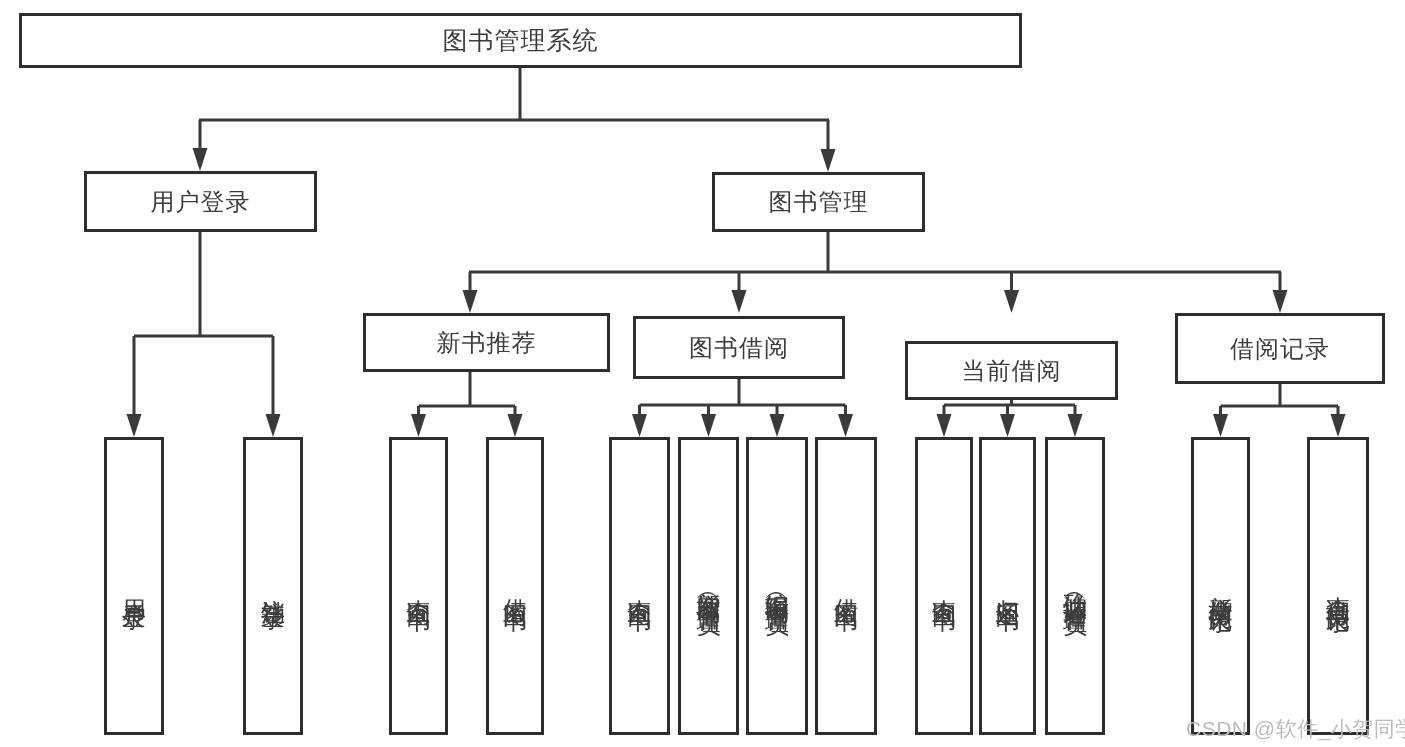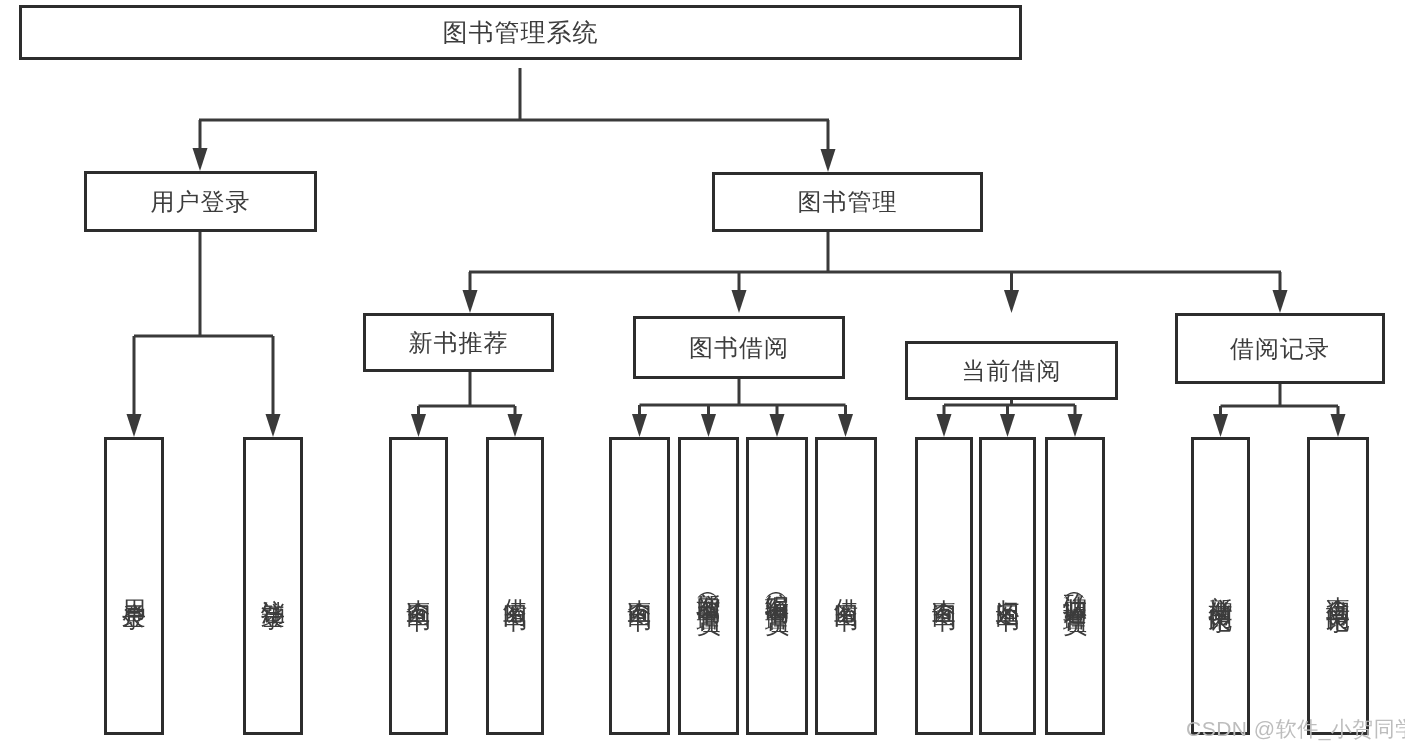--- a/index.html
+++ b/index.html
@@ -79,32 +79,32 @@
     <use href="#ah" x="708.5" y="437" class="ah"></use>
     <use href="#ah" x="777" y="437" class="ah"></use>
     <use href="#ah" x="845.5" y="437" class="ah"></use>
     <use href="#ah" x="944" y="437" class="ah"></use>
     <use href="#ah" x="1007.5" y="437" class="ah"></use>
     <use href="#ah" x="1075" y="437" class="ah"></use>
     <use href="#ah" x="1220.5" y="437" class="ah"></use>
     <use href="#ah" x="1338" y="437" class="ah"></use>
   </svg>
 
-  <div class="node root" style="left:19px;top:5px;width:1003px;height:55px;">
+  <div class="node root" style="left:19px;top:13px;width:1003px;height:55px;">
     <span>图书管理系统</span>
   </div>
 
   <div class="node" style="left:84px;top:171px;width:233px;height:61px;">
     <span>用户登录</span>
   </div>
-  <div class="node" style="left:712px;top:172px;width:271px;height:60px;">
+  <div class="node" style="left:712px;top:172px;width:213px;height:60px;">
     <span>图书管理</span>
   </div>
 
-  <div class="node" style="left:363px;top:313px;width:191px;height:59px;">
+  <div class="node" style="left:363px;top:313px;width:247px;height:59px;">
     <span>新书推荐</span>
   </div>
   <div class="node" style="left:633px;top:316px;width:212px;height:63px;">
     <span>图书借阅</span>
   </div>
   <div class="node" style="left:905px;top:313px;width:213px;height:59px;margin-top:28px;">
     <span>当前借阅</span>
   </div>
   <div class="node" style="left:1175px;top:313px;width:210px;height:71px;">
     <span>借阅记录</span>

